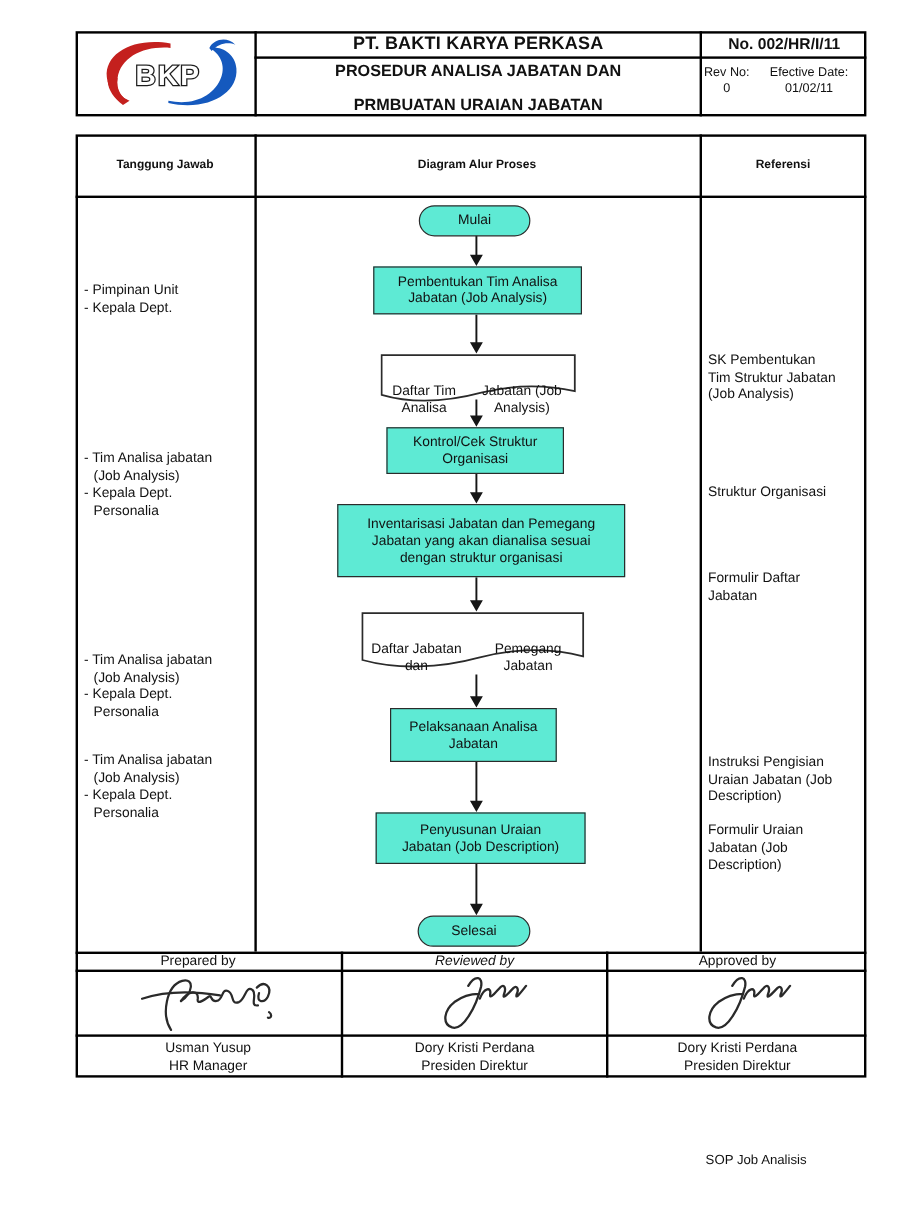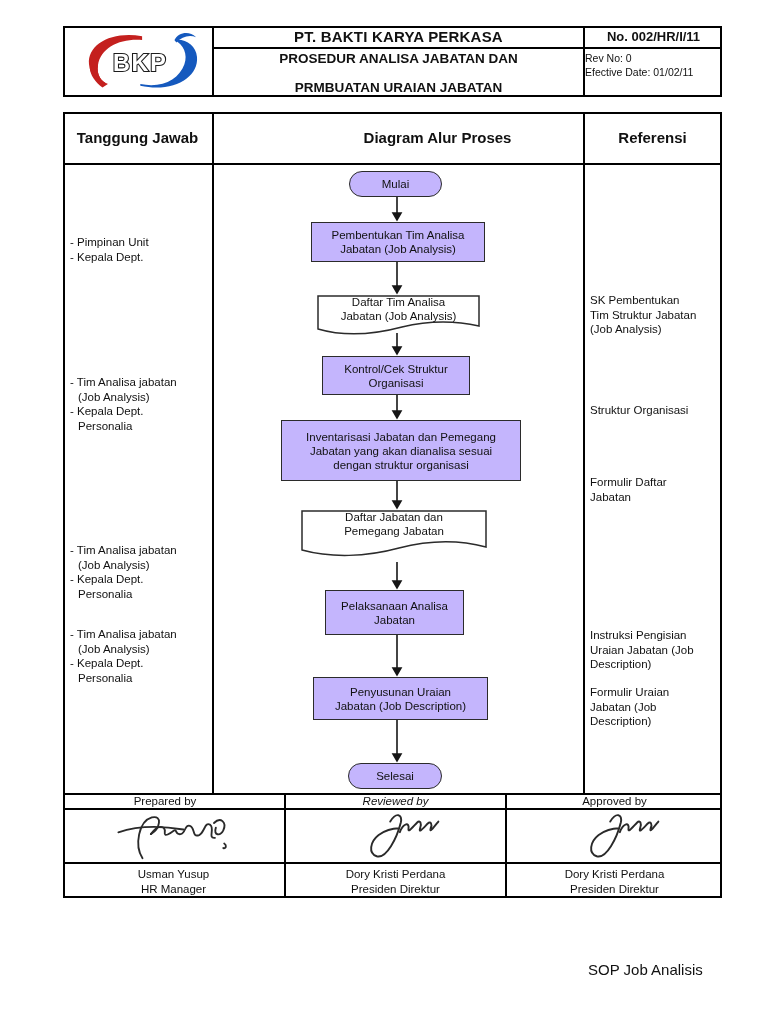--- a/index.html
+++ b/index.html
@@ -6,36 +6,36 @@
   .page{position:relative;width:768px;height:1024px;background:#fff;overflow:hidden;
         font-family:"Liberation Sans",sans-serif;color:#111;}
   .abs{position:absolute;}
   .line{position:absolute;background:#000;}
   .frame{position:absolute;border:2px solid #000;background:#fff;box-sizing:border-box;}
   .ctext{display:flex;align-items:center;justify-content:center;text-align:center;}
   .hdr-company{font-size:15px;font-weight:bold;letter-spacing:.2px;}
   .hdr-title{font-size:13.5px;font-weight:bold;line-height:17px;}
   .hdr-docno{font-size:13px;font-weight:bold;}
   .hdr-rev{font-size:10.5px;line-height:14px;}
-  .colhead{font-size:15px;font-weight:bold;}
+  .colhead{font-size:10px;font-weight:bold;}
   .resp{position:absolute;left:70px;width:140px;font-size:11.5px;line-height:14.5px;}
   .resp .ind{padding-left:8px;}
   .ref{position:absolute;left:590px;width:126px;font-size:11.5px;line-height:14.5px;}
-  .flow-box{position:absolute;border:1.5px solid #2b2b2b;background:#c4b5fd;box-sizing:border-box;
+  .flow-box{position:absolute;border:1.5px solid #2b2b2b;background:#5eead4;box-sizing:border-box;
             display:flex;flex-direction:column;align-items:center;justify-content:center;
             font-size:11.5px;line-height:14px;text-align:center;}
   .flow-term{border-radius:13px;}
   .flow-doc{position:absolute;}
   .flow-doc svg{position:absolute;left:0;top:0;}
-  .doc-text{position:absolute;left:0;top:0;right:0;display:flex;flex-direction:column;
-            align-items:center;justify-content:flex-start;padding-top:0;
+  .doc-text{position:absolute;left:0;top:0;right:0;display:flex;flex-direction:row;
+            align-items:center;justify-content:flex-start;padding-top:24px;
             font-size:11.5px;line-height:14px;text-align:center;}
   .sig-label{position:absolute;font-size:11.5px;display:flex;align-items:center;justify-content:center;}
   .sig-name{position:absolute;font-size:11.5px;line-height:14.5px;text-align:center;padding-top:3px;box-sizing:border-box;}
-  .footer-note{position:absolute;left:588px;top:961px;font-size:15px;}
+  .footer-note{position:absolute;left:588px;top:961px;font-size:11px;}
 </style>
 </head>
 <body>
 
 <div class="page">
 
   <div class="frame" style="left:63px;top:26px;width:659px;height:71px;"></div>
   <div class="line" style="left:212px;top:26px;width:2px;height:71px;"></div>
   <div class="line" style="left:583px;top:26px;width:2px;height:71px;"></div>
   <div class="line" style="left:212px;top:47px;width:510px;height:2px;"></div>
@@ -49,40 +49,40 @@
       <text x="64" y="45" text-anchor="middle" font-family="Liberation Sans, sans-serif" font-size="26" font-weight="bold" letter-spacing="2" fill="#ffffff" stroke="#1c1c1c" stroke-width="2.4" paint-order="stroke">BKP</text>
     </svg>
   </div>
 
   <div class="abs ctext hdr-company" style="left:214px;top:26px;width:369px;height:21px;">PT. BAKTI KARYA PERKASA</div>
   <div class="abs hdr-title" style="left:214px;top:49px;width:369px;height:48px;display:flex;flex-direction:column;align-items:center;justify-content:center;text-align:center;gap:12px;">
     <div>PROSEDUR ANALISA JABATAN DAN</div>
     <div>PRMBUATAN URAIAN JABATAN</div>
   </div>
   <div class="abs ctext hdr-docno" style="left:585px;top:26px;width:137px;height:21px;border-radius:10px;">No. 002/HR/I/11</div>
-  <div class="abs hdr-rev" style="left:585px;top:49px;width:137px;height:32px;display:flex;flex-direction:column;align-items:flex-start;justify-content:center;text-align:center;">
+  <div class="abs hdr-rev" style="left:585px;top:49px;width:137px;height:32px;display:flex;flex-direction:row;align-items:flex-end;justify-content:center;text-align:center;">
     <div>Rev No: 0</div>
     <div>Efective Date: 01/02/11</div>
   </div>
 
   <div class="frame" style="left:63px;top:112px;width:659px;height:786px;"></div>
 
   <div class="line" style="left:212px;top:112px;width:2px;height:681px;"></div>
   <div class="line" style="left:583px;top:112px;width:2px;height:681px;"></div>
 
   <div class="line" style="left:63px;top:163px;width:659px;height:2px;"></div>
 
   <div class="line" style="left:63px;top:793px;width:659px;height:2px;"></div>
   <div class="line" style="left:63px;top:808px;width:659px;height:2px;"></div>
   <div class="line" style="left:63px;top:862px;width:659px;height:2px;"></div>
   <div class="line" style="left:284px;top:793px;width:2px;height:105px;"></div>
   <div class="line" style="left:505px;top:793px;width:2px;height:105px;"></div>
 
   <div class="abs ctext colhead" style="left:63px;top:112px;width:149px;height:51px;">Tanggung Jawab</div>
-  <div class="abs ctext colhead" style="left:212px;top:112px;width:371px;height:51px;padding-left:40px;">Diagram Alur Proses</div>
+  <div class="abs ctext colhead" style="left:212px;top:112px;width:371px;height:51px;">Diagram Alur Proses</div>
   <div class="abs ctext colhead" style="left:583px;top:112px;width:139px;height:51px;">Referensi</div>
 
   <div class="resp" style="top:235px;">
     <div>- Pimpinan Unit</div>
     <div>- Kepala Dept.</div>
   </div>
   <div class="resp" style="top:375px;">
     <div>- Tim Analisa jabatan</div>
     <div class="ind">(Job Analysis)</div>
     <div>- Kepala Dept.</div>

